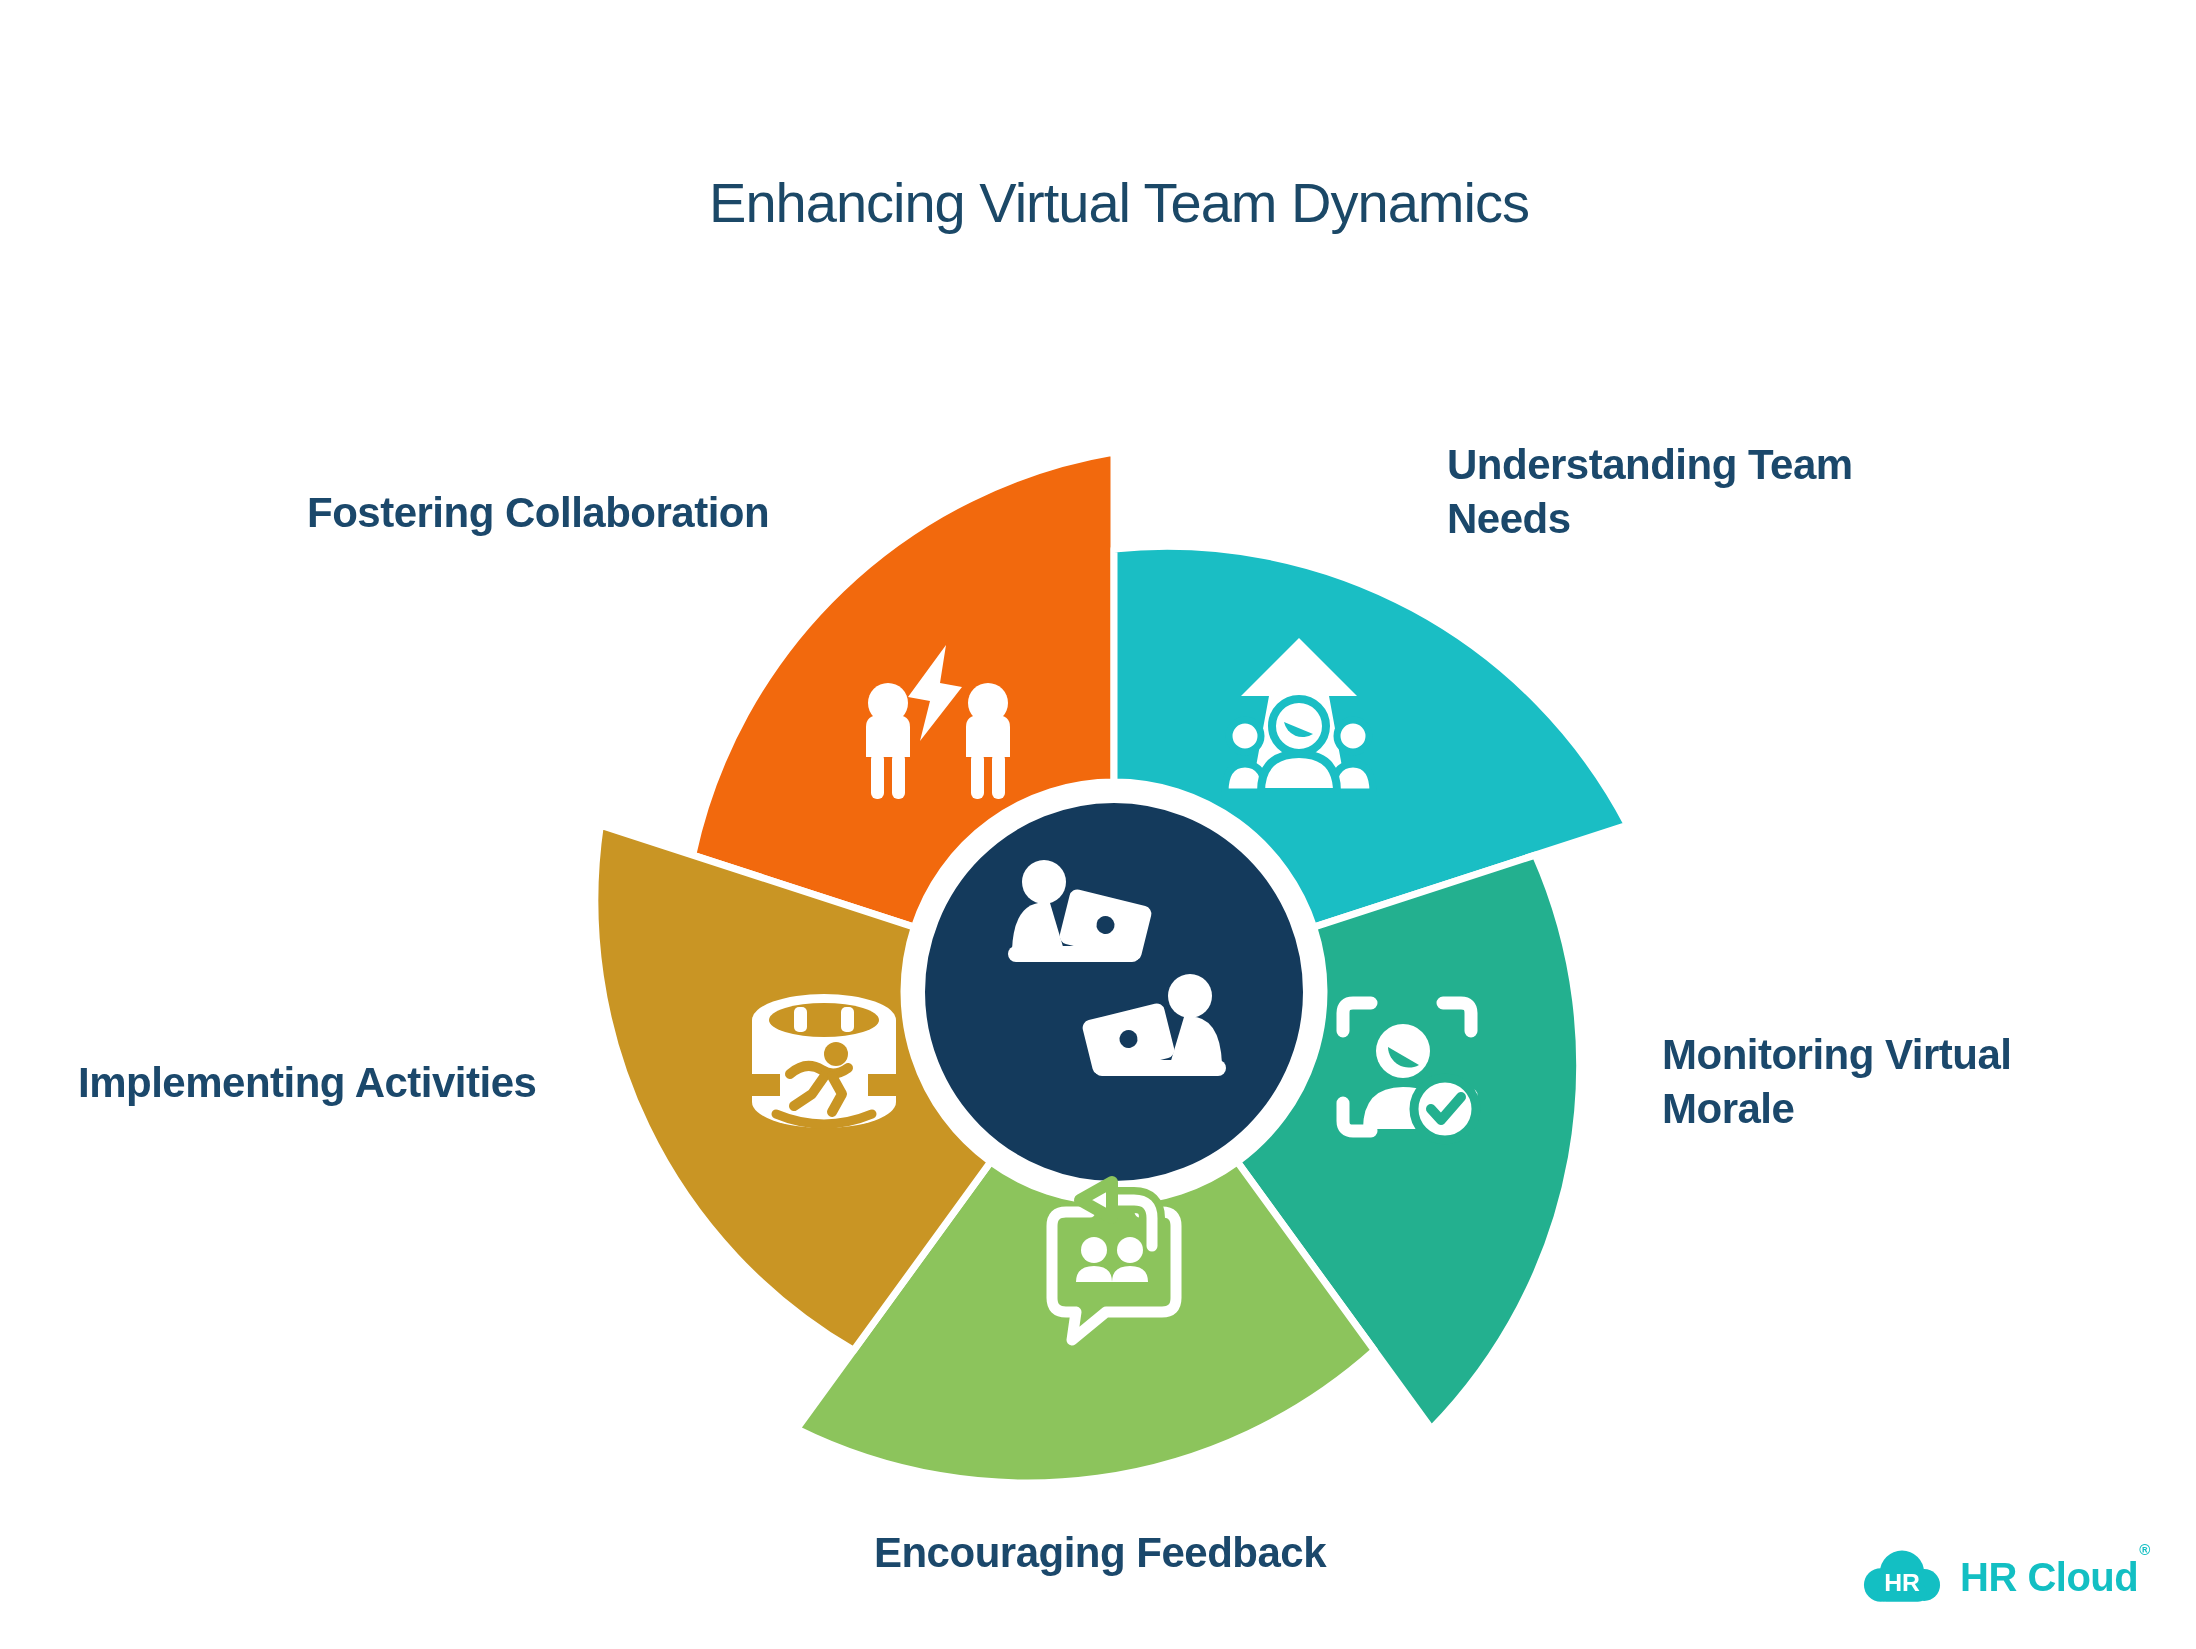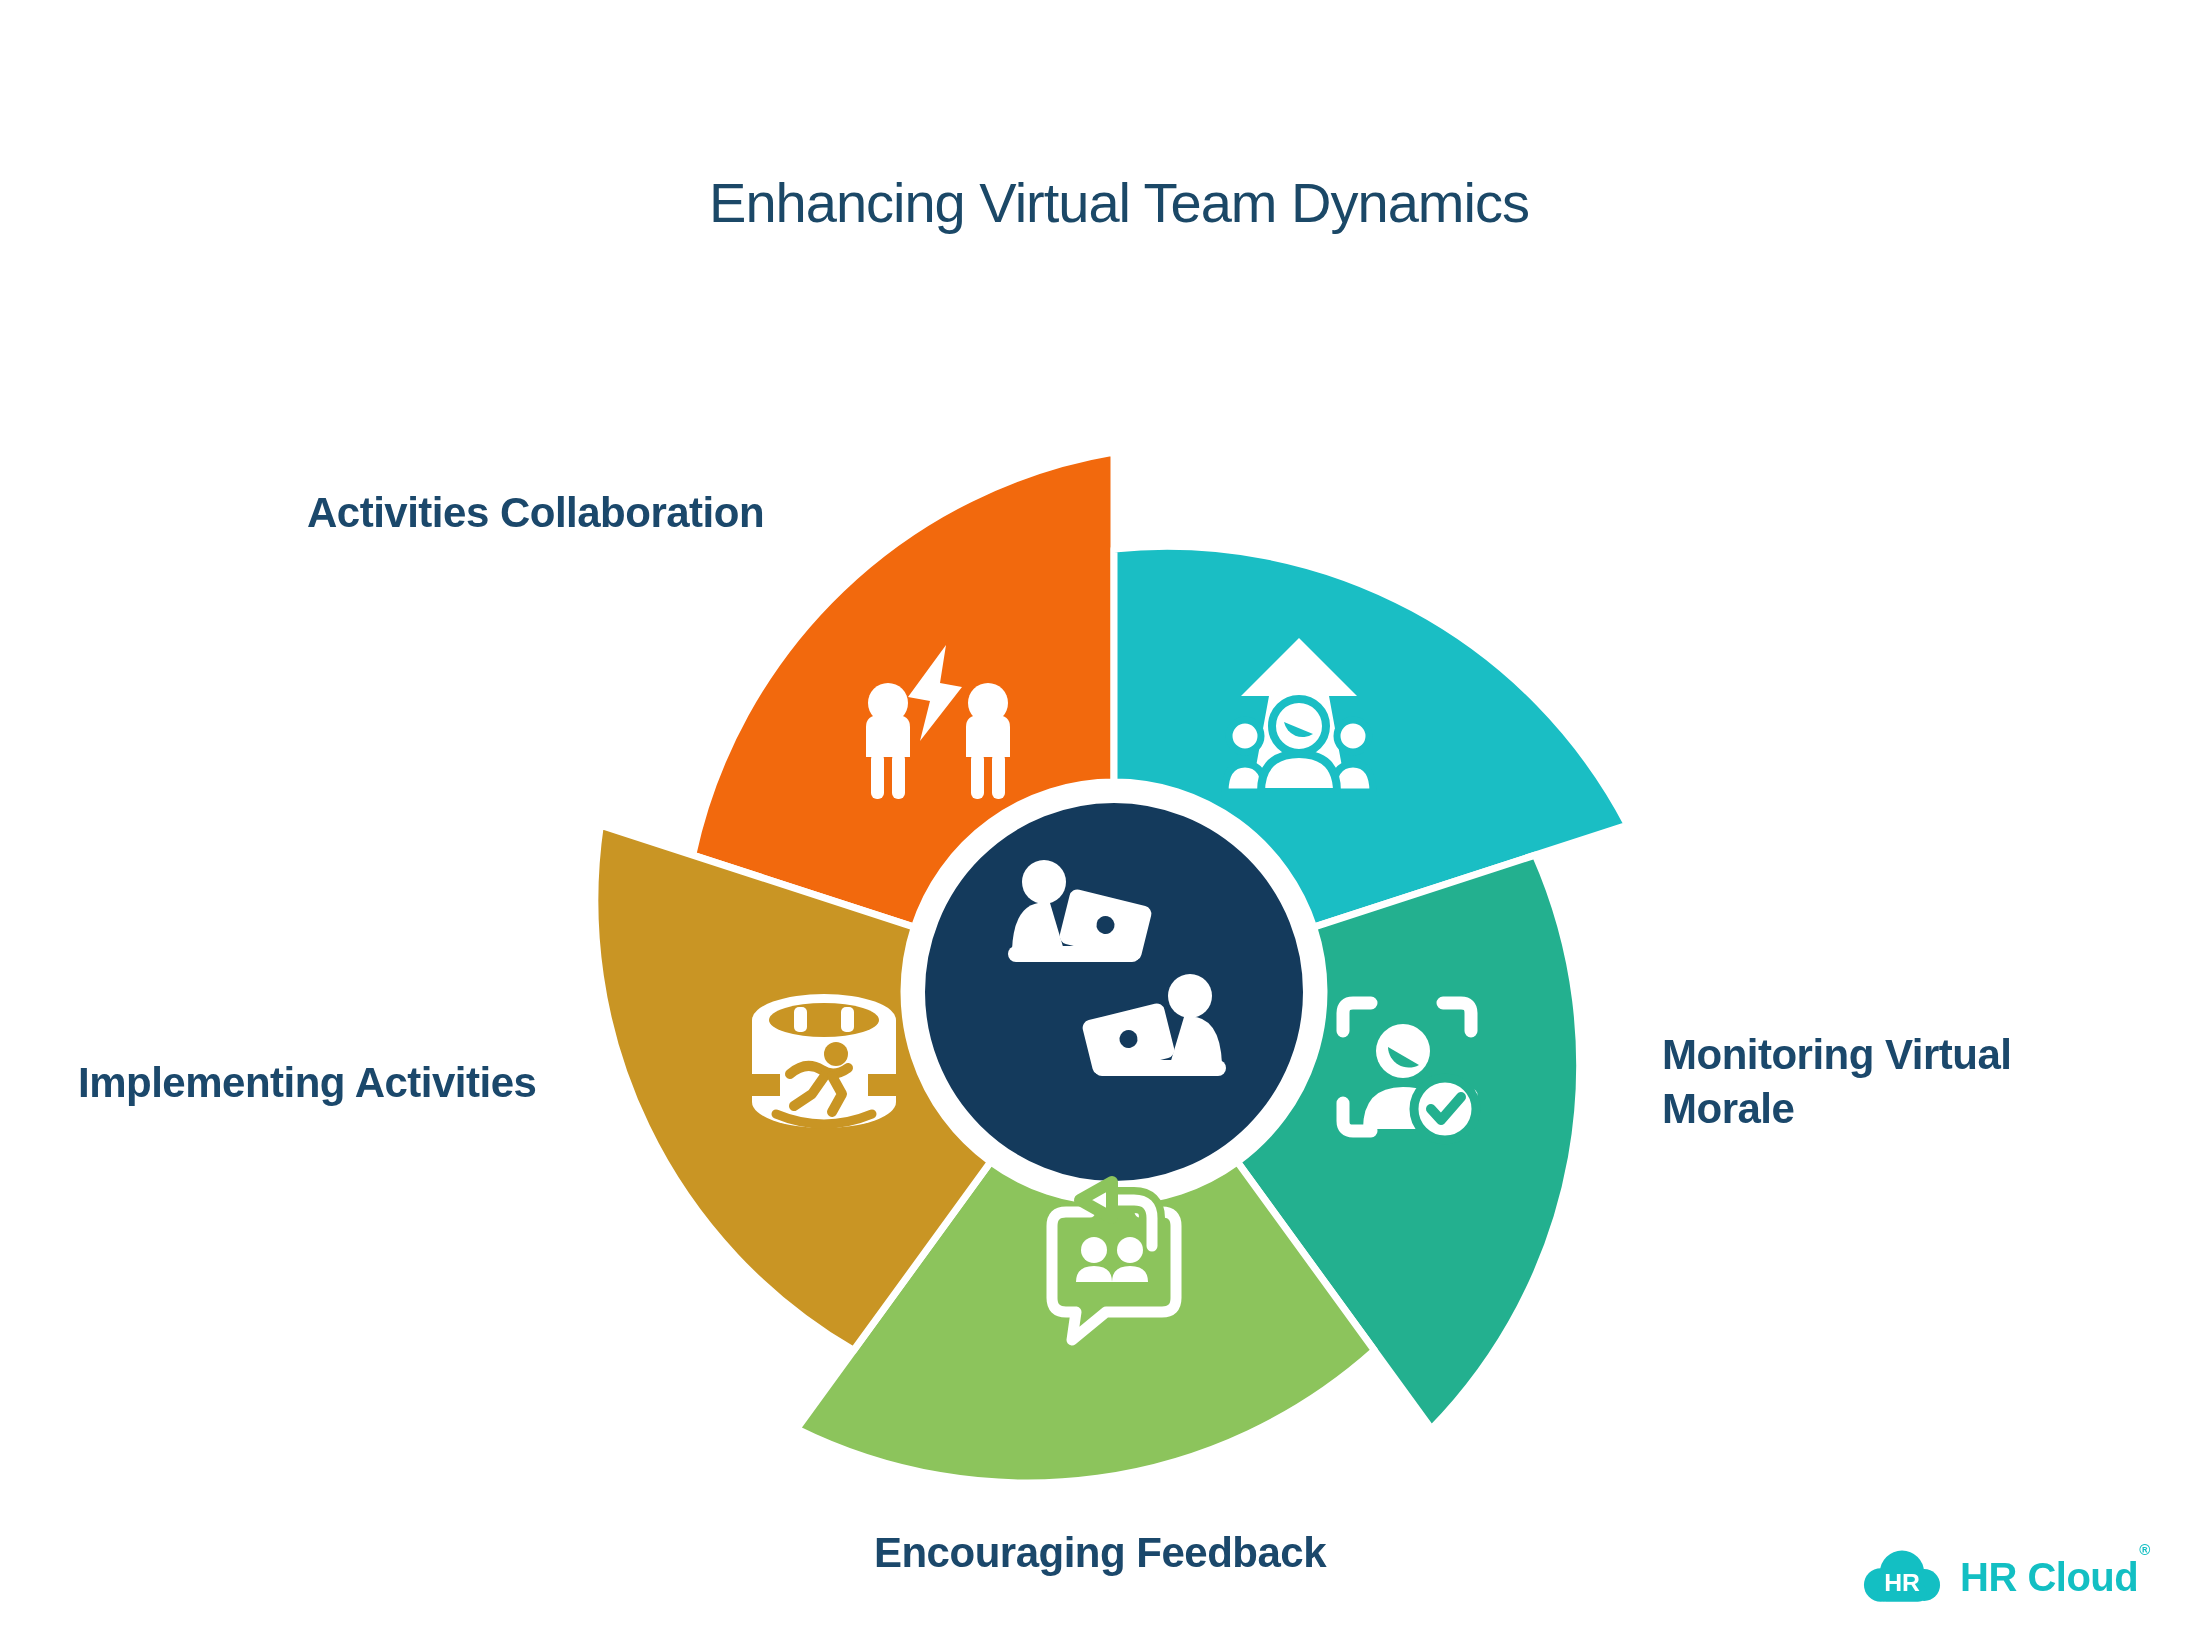--- a/index.html
+++ b/index.html
@@ -135,21 +135,22 @@
         <path d="M 2,10 L -12,30 L -30,42"></path>
         <path d="M 8,12 L 18,30 L 8,48"></path>
       </g>
       <circle cx="12" cy="-10" r="12" fill="#C99524"></circle>
       <path fill="none" stroke-width="9" stroke-linecap="round" d="M -48,50 Q 0,70 48,50" stroke="#C99524"></path>
     </g>
   </svg>
 
   <div class="title">Enhancing Virtual Team Dynamics</div>
 
-  <div class="seg-label lbl-fostering">Activities Collaboration</div>
+  <div class="seg-label lbl-fostering">Fostering Collaboration</div>
+  <div class="seg-label lbl-understanding">Understanding Team Needs</div>
   <div class="seg-label lbl-monitoring">Monitoring Virtual Morale</div>
   <div class="seg-label lbl-encouraging">Encouraging Feedback</div>
   <div class="seg-label lbl-implementing">Implementing Activities</div>
 
   <div class="logo">
     <svg width="92" height="66" viewBox="0 0 104 74">
       <g fill="#13BFC3">
         <circle cx="28" cy="46" r="19"></circle>
         <circle cx="52" cy="32" r="25"></circle>
         <circle cx="77" cy="46" r="18"></circle>

